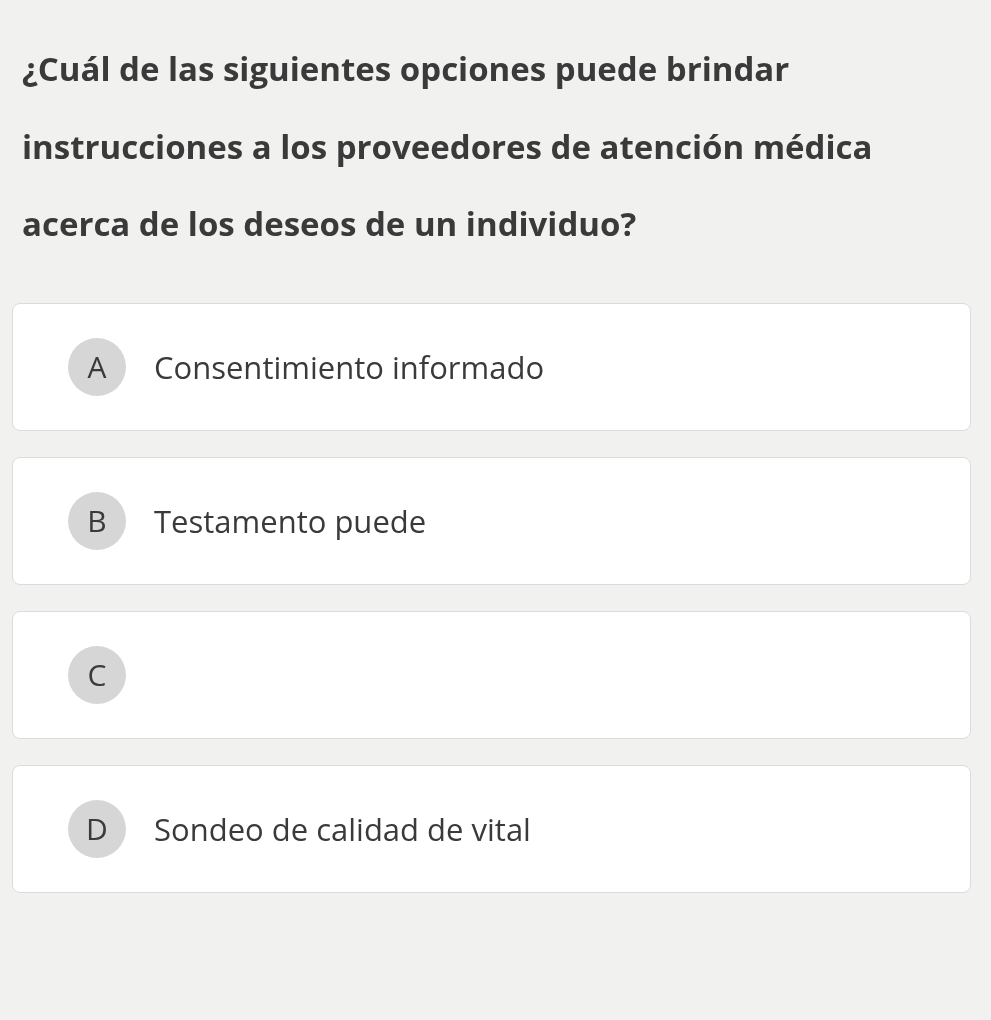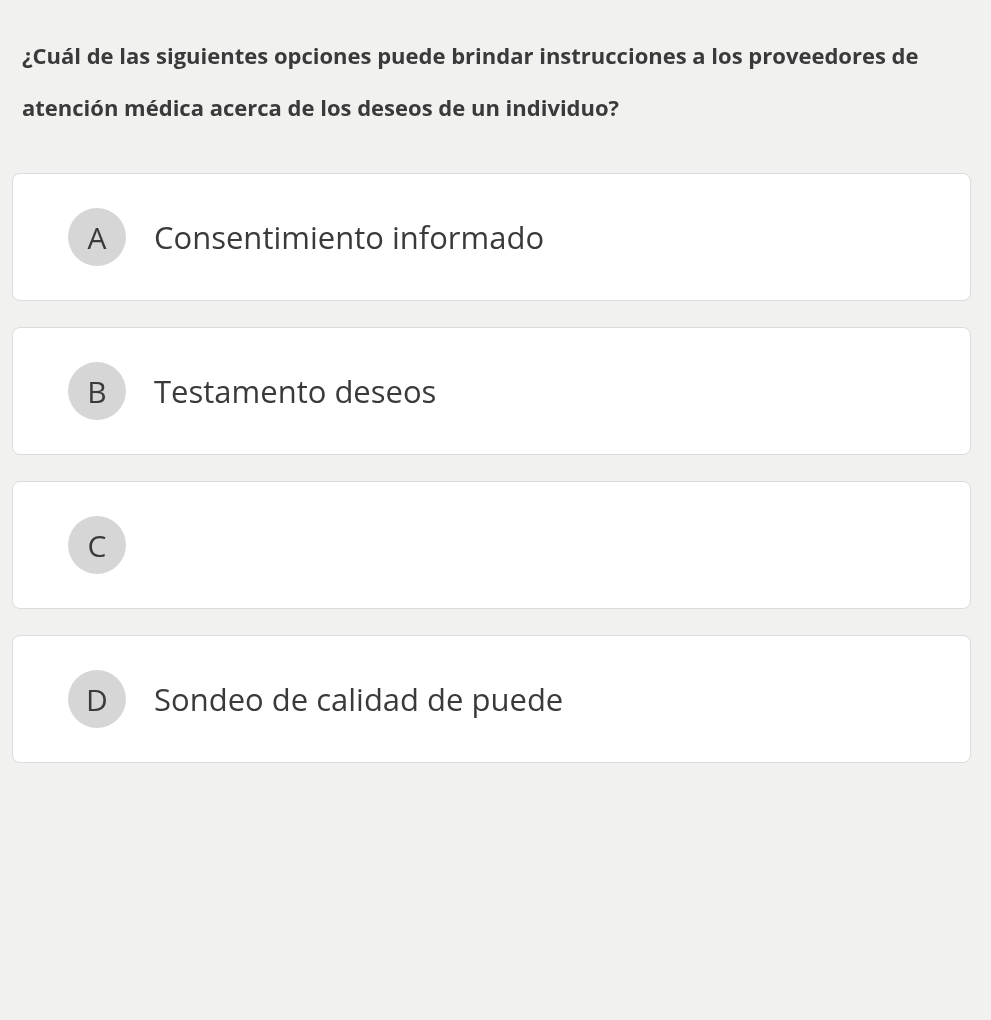--- a/index.html
+++ b/index.html
@@ -11,21 +11,21 @@
       font-family: 'Open Sans', -apple-system, BlinkMacSystemFont, 'Segoe UI', Helvetica, Arial, sans-serif;
       background-color: #f1f1ef;
       width: 991px;
       height: 1020px;
       overflow: hidden;
     }
     .question-container {
       padding: 30px 20px 20px 20px;
     }
     .question-text {
-      font-size: 22px;
+      font-size: 33px;
       font-weight: 700;
       color: #3a3a3a;
       line-height: 2.35;
       margin-bottom: 40px;
       padding-left: 2px;
     }
     .options-container {
       display: flex;
       flex-direction: column;
       gap: 26px;
@@ -68,25 +68,25 @@
   <h1 class="question-text">¿Cuál de las siguientes opciones puede brindar instrucciones a los proveedores de atención médica acerca de los deseos de un individuo?</h1>
 
   <div class="options-container">
     <div class="option-card">
       <div class="option-letter">A</div>
       <div class="option-text">Consentimiento informado</div>
     </div>
 
     <div class="option-card">
       <div class="option-letter">B</div>
-      <div class="option-text">Testamento deseos</div>
+      <div class="option-text">Testamento puede</div>
     </div>
 
     <div class="option-card">
       <div class="option-letter">C</div>
     </div>
 
     <div class="option-card">
       <div class="option-letter">D</div>
-      <div class="option-text">Sondeo de calidad de puede</div>
+      <div class="option-text">Sondeo de calidad de vital</div>
     </div>
   </div>
 </div>
 
 </body></html>

